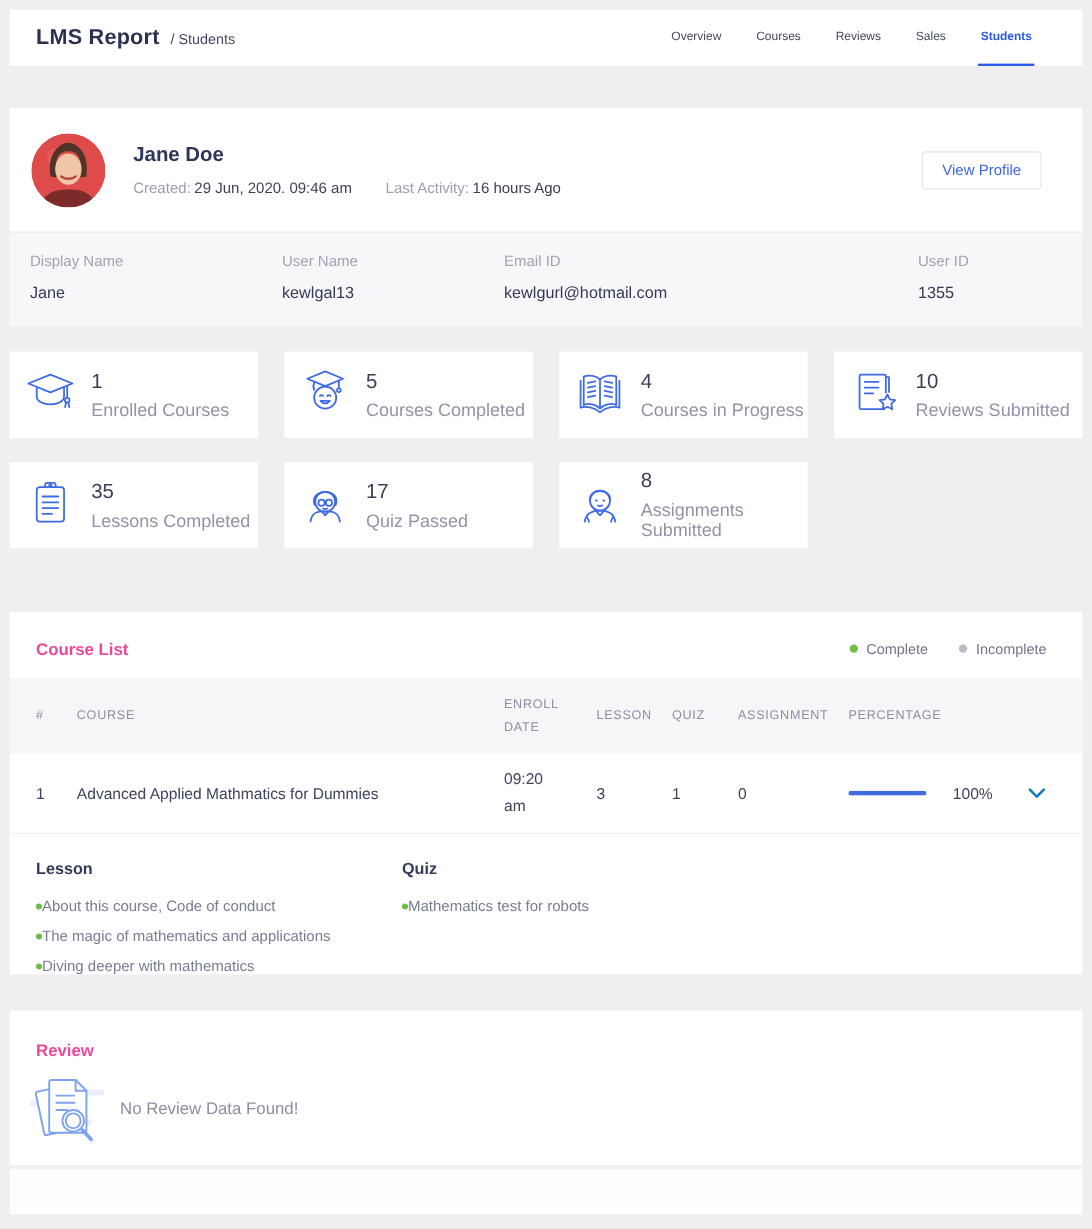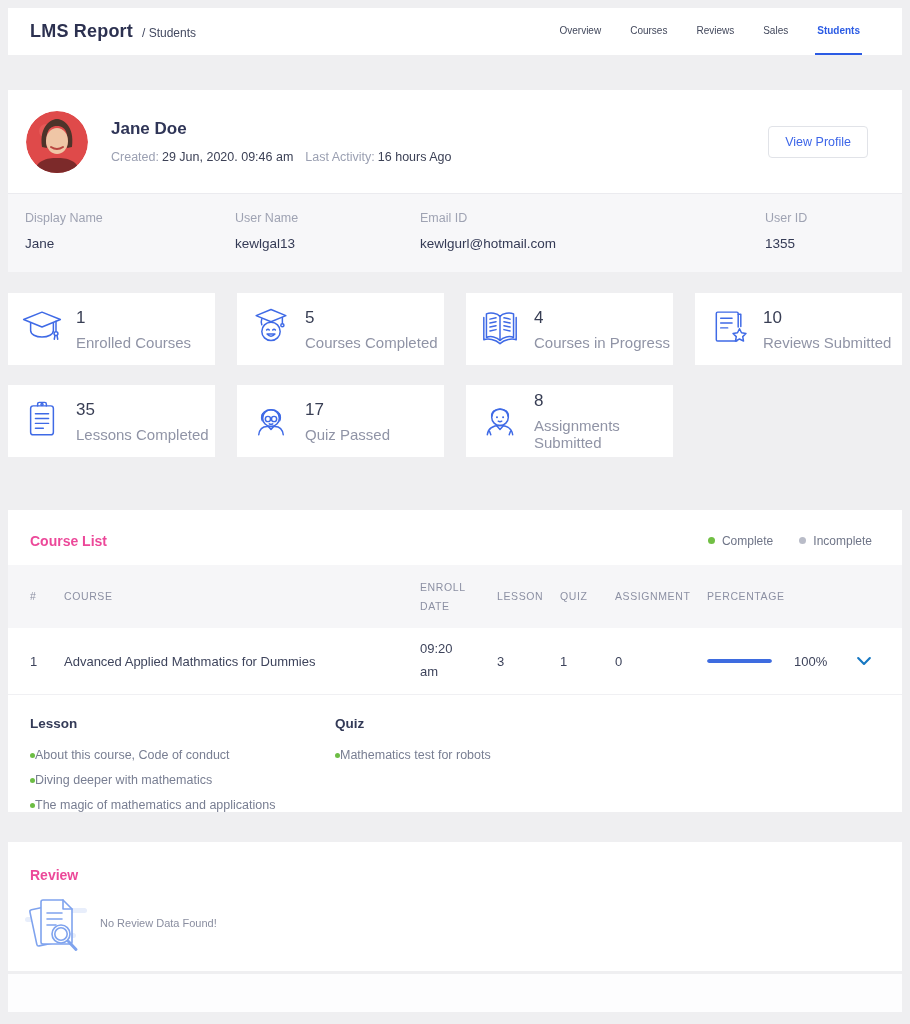--- a/index.html
+++ b/index.html
@@ -23,21 +23,21 @@
   .tab.active { color:#2b5be4; border-bottom-color:#2b5be4; font-weight:bold; }
 
   .gap35 { height:35px; } .gap21 { height:21px; } .gap53 { height:53px; }
   .gap30 { height:30px; } .gap3  { height:3px; }
 
   
   .profile-card { height:103px; display:flex; align-items:center; padding:0 34px 0 18px; }
   .avatar { width:62px; height:62px; border-radius:50%; overflow:hidden; flex-shrink:0; }
   .profile-info { margin-left:23px; }
   .profile-name { font-size:17px; color:#2f3557; font-weight:bold; margin-bottom:11px; }
-  .profile-meta { font-size:12.5px; color:#9ba0b2; display:flex; gap:12px; }
+  .profile-meta { font-size:12.5px; color:#9ba0b2; display:flex; gap:28px; }
   .meta-value { color:#3c4156; margin-left:3px; }
   .view-profile-btn { margin-left:auto; background:#fff; border:1px solid #e1e3e8; border-radius:4px; color:#3d66e8; font-size:12.5px; padding:8px 16px; cursor:pointer; font-family:inherit; }
 
   
   .details-band { background:#f7f7f9; border-top:1px solid #ebebef; height:79px;
     display:grid; grid-template-columns:210px 185px 345px 1fr; padding:17px 0 0 17px; }
   .field-label { font-size:12.5px; color:#9fa3b3; margin-bottom:11px; }
   .field-value { font-size:13.5px; color:#343a55; }
 
   
@@ -67,21 +67,21 @@
   .expand { display:grid; grid-template-columns:305px 1fr; padding:21px 0 0 22px; height:117px; }
   .expand-title { font-size:13.5px; color:#333a57; font-weight:bold; margin-bottom:17px; }
   .bullet-item { display:flex; align-items:center; font-size:12.5px; color:#787e92; margin-bottom:11px; }
   .bullet { width:5px; height:5px; background:#6dbd45; border-radius:50%; flex-shrink:0; }
 
   
   .review-card { height:129px; padding:25px 0 0 22px; }
   .review-title { margin-bottom:10px; }
   .review-empty { display:flex; align-items:center; }
   .review-icon { width:64px; height:60px; margin-left:-6px; }
-  .review-msg { font-size:11px; color:#8a8ea0; margin-left:12px; }
+  .review-msg { font-size:14px; color:#8a8ea0; margin-left:12px; }
 
   .footer-band { height:38px; background:#fdfdfe; }
 
   svg { display:block; }
 </style>
 </head>
 <body>
 
 <div class="page">
 
@@ -321,25 +321,25 @@
 
     <div class="expand">
       <div>
         <div class="expand-title">Lesson</div>
         <div class="bullet-item">
           <span class="bullet"></span>
           <span>About this course, Code of conduct</span>
         </div>
         <div class="bullet-item">
           <span class="bullet"></span>
-          <span>Diving deeper with mathematics</span>
+          <span>The magic of mathematics and applications</span>
         </div>
         <div class="bullet-item">
           <span class="bullet"></span>
-          <span>The magic of mathematics and applications</span>
+          <span>Diving deeper with mathematics</span>
         </div>
       </div>
       <div>
         <div class="expand-title">Quiz</div>
         <div class="bullet-item">
           <span class="bullet"></span>
           <span>Mathematics test for robots</span>
         </div>
       </div>
     </div>

